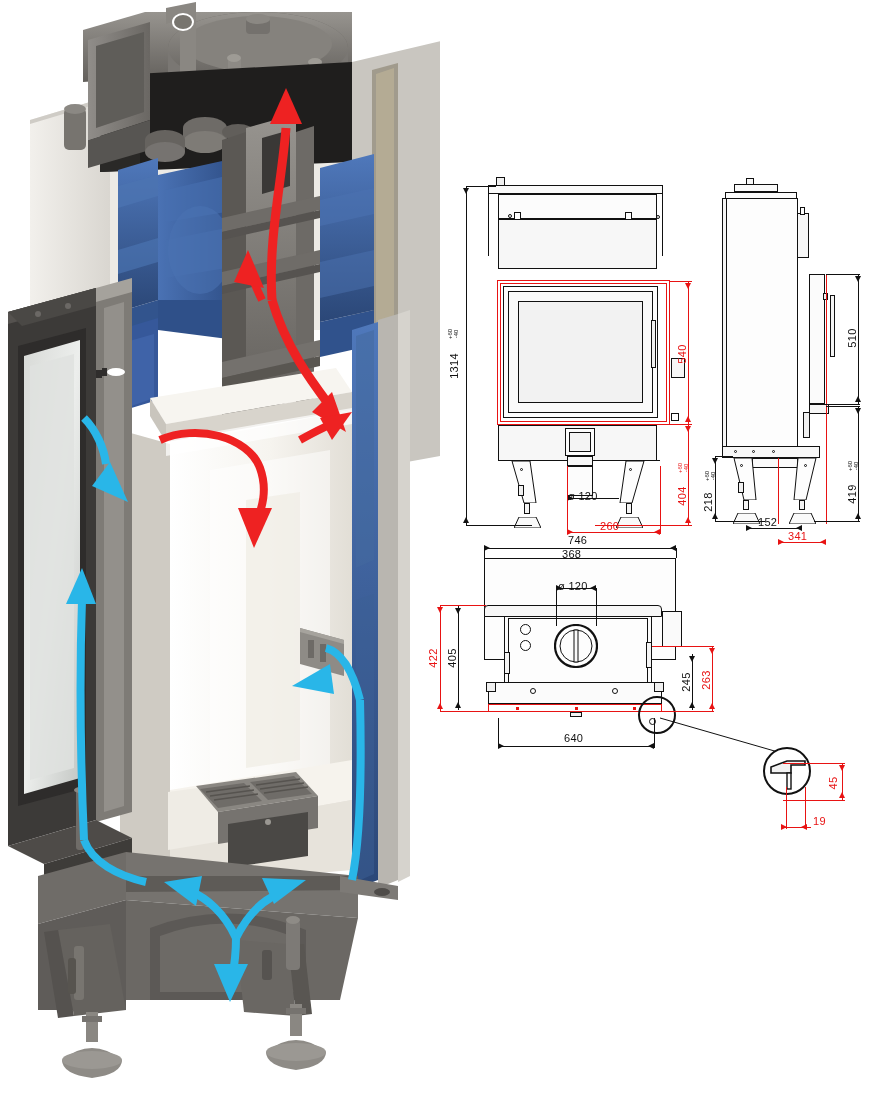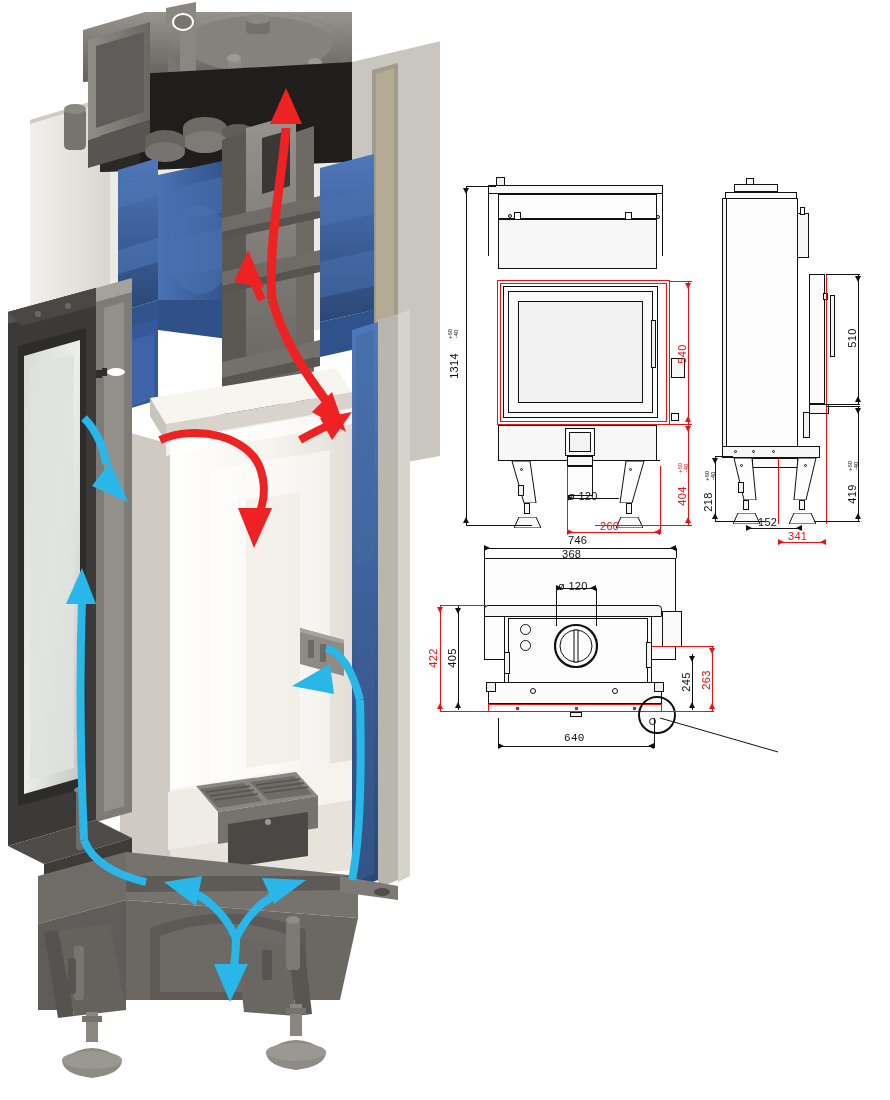--- a/index.html
+++ b/index.html
@@ -587,17 +587,39 @@
   <div class="dl v" style="left:272px;top:136px;height:56px;"></div>
   <div class="ah dn" style="left:269px;top:138px;"></div>
   <div class="ah up" style="left:269px;top:184px;"></div>
   <span class="dimtext blk vert" style="left:256px;top:158px;">245</span>
 
   <div class="dl h" style="left:78px;top:228px;width:156px;"></div>
   <div class="ah rt" style="left:78px;top:225px;"></div>
   <div class="ah lf" style="left:228px;top:225px;"></div>
   <div class="dl v" style="left:78px;top:200px;height:30px;"></div>
   <div class="dl v" style="left:234px;top:200px;height:30px;"></div>
-  <span class="dimtext blk" style="left:144px;top:214px;font-family:Liberation Mono, monospace;">640</span>
+  <span class="dimtext blk" style="left:144px;top:214px;">640</span>
 </div>
 
-
+<div class="abs" style="left:745px;top:725px;width:145px;height:120px;">
+  <div style="position:absolute;left:18px;top:22px;width:44px;height:44px;border:2px solid #111;border-radius:50%;overflow:hidden;background:#fff;">
+    <svg width="44" height="44" style="display:block;">
+      <path d="M6,24 L6,18 L22,12 L40,12 L40,16 L26,16 L26,24 Z" fill="#f2f2f2" stroke="#111" stroke-width="1.6"></path>
+      <rect x="22" y="24" width="4" height="16" fill="#fafafa" stroke="#111" stroke-width="1.4"></rect>
+    </svg>
+  </div>
+
+  <div class="dl v red" style="left:97px;top:38px;height:38px;"></div>
+  <div class="dl h red" style="left:38px;top:38px;width:62px;"></div>
+  <div class="dl h red" style="left:38px;top:75px;width:62px;"></div>
+  <div class="ah dn r" style="left:94px;top:40px;"></div>
+  <div class="ah up r" style="left:94px;top:67px;"></div>
+  <span class="dimtext red vert" style="left:82px;top:52px;">45</span>
+
+  <div class="dl v red" style="left:41px;top:62px;height:42px;"></div>
+  <div class="dl v red" style="left:60px;top:62px;height:42px;"></div>
+  <div class="dl h red" style="left:36px;top:102px;width:30px;"></div>
+  <div class="ah rt r" style="left:36px;top:99px;"></div>
+  <div class="ah lf r" style="left:56px;top:99px;"></div>
+  <span class="dimtext red" style="left:68px;top:90px;">19</span>
 </div>
 
+</div>
+
 </body></html>

